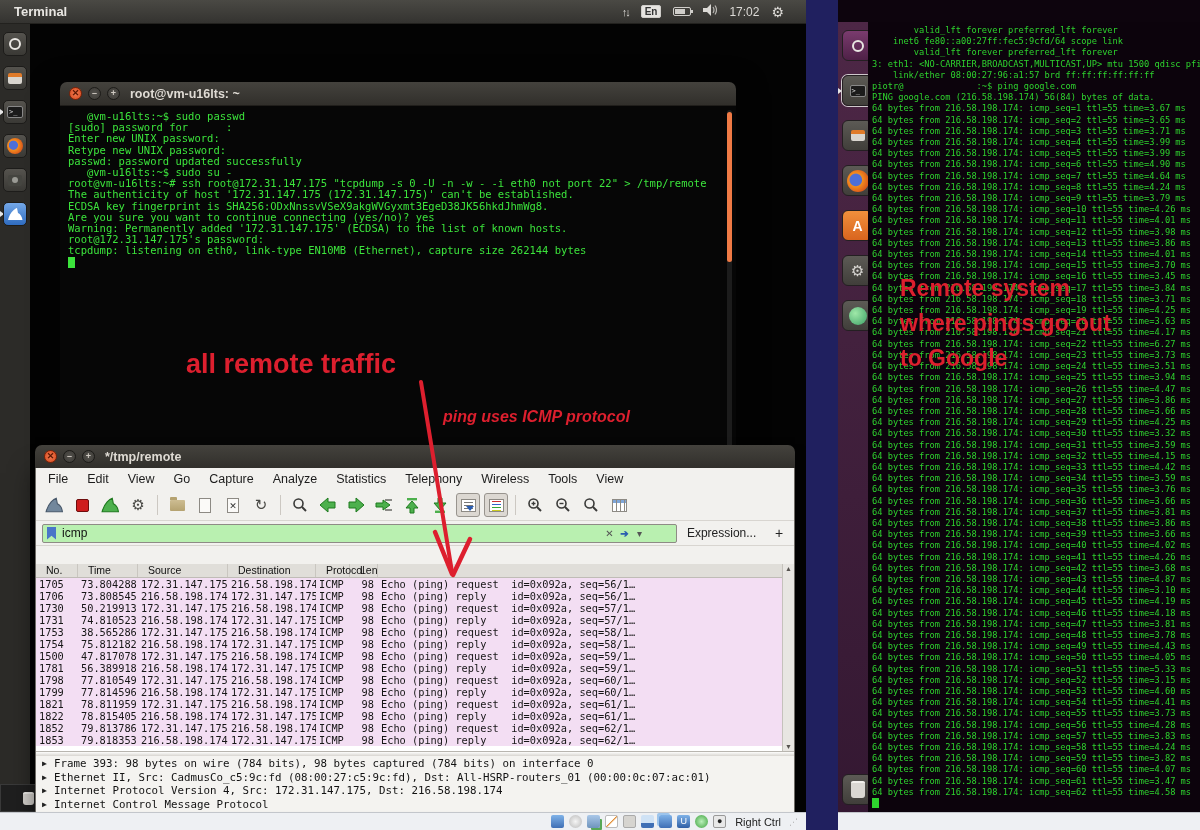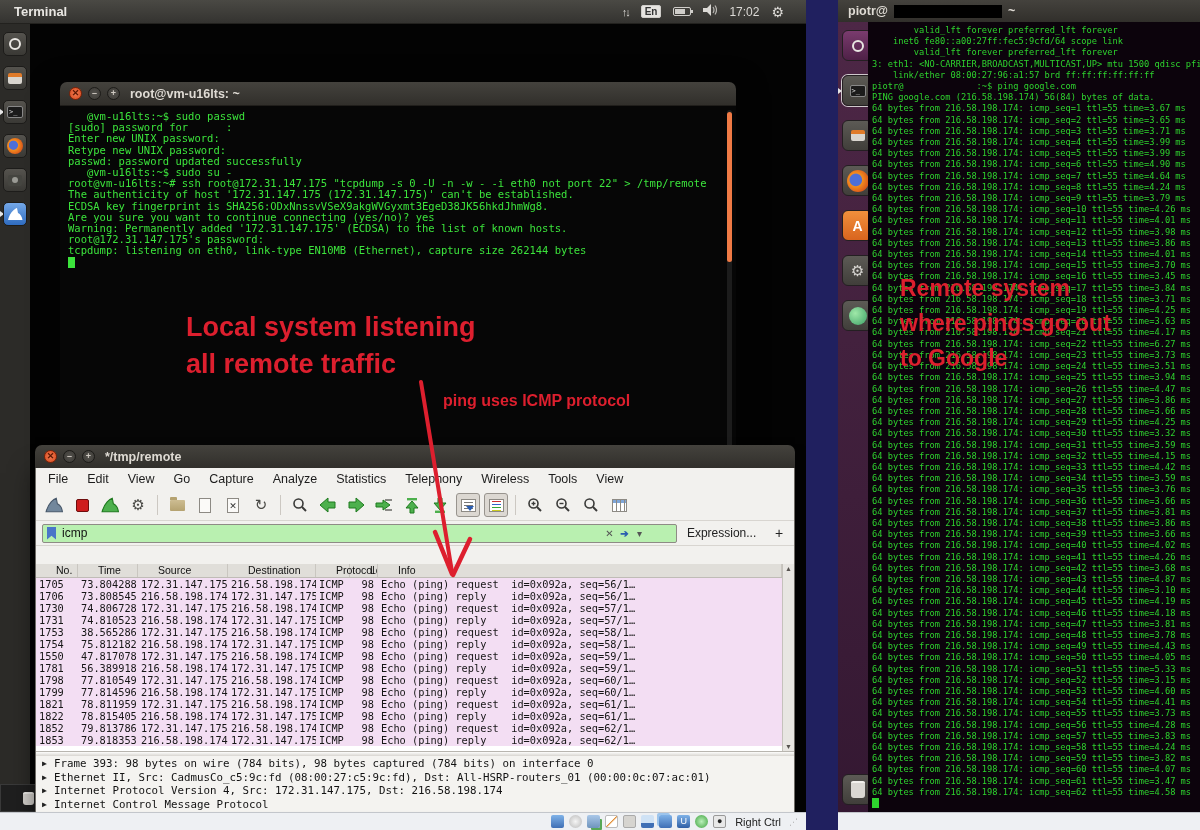--- a/index.html
+++ b/index.html
@@ -95,21 +95,21 @@
     display:flex; align-items:center; position:relative; }
   .fbookmark { width:9px; height:13px; background:#4a76c8; margin:0 6px 0 4px; clip-path:polygon(0 0,100% 0,100% 100%,50% 72%,0 100%); }
   .finput { background:transparent; border:none; outline:none; font-size:12px; color:#111; width:540px; font-family:"Liberation Sans",sans-serif; }
   .fbtn { width:15px; height:15px; display:flex; align-items:center; justify-content:center; font-size:10px; color:#555; }
   .fbtn.apply { color:#2a5db0; font-weight:bold; }
   .fexp { margin-left:10px; font-size:12px; color:#222; }
   .fplus { margin-left:14px; font-size:14px; color:#222; width:18px; text-align:center; }
 
   #ws-cols { position:absolute; left:0; top:96px; width:746px; height:14px; background:#e0ded9; border-bottom:1px solid #bfbcb6;
     display:grid; grid-template-columns:42px 60px 90px 88px 34px 28px 1fr; font-size:10.5px; color:#111; }
-  .ws-col { border-right:1px solid #c9c6c0; padding-left:20px; overflow:hidden; white-space:nowrap; line-height:13px; }
+  .ws-col { border-right:1px solid #c9c6c0; padding-left:10px; overflow:hidden; white-space:nowrap; line-height:13px; }
   .ws-col.c4 { overflow:visible; }
   #ws-rows { position:absolute; left:0; top:110px; width:746px; height:173px; background:#fff; overflow:hidden;
     font-family:"DejaVu Sans Mono",monospace; font-size:10.3px; }
   .ws-row { display:grid; grid-template-columns:42px 60px 90px 88px 34px 28px 1fr; height:12px; line-height:12px; background:#f3def3; color:#161616; }
   .ws-cell { overflow:hidden; white-space:pre; padding-left:3px; }
   .ws-cell.c0 { padding-right:3px; }
   .ws-cell.c5 { text-align:right; padding-right:4px; }
   .list-scroll { position:absolute; right:0; top:96px; width:12px; height:187px; background:#e8e6e2; border-left:1px solid #c5c2bc;
     font-size:7px; color:#55524e; text-align:center; }
   .list-scroll .up { position:absolute; top:1px; left:2px; } .list-scroll .dn { position:absolute; bottom:1px; left:2px; }
@@ -212,23 +212,22 @@
           <span class="wbtn">+</span>
         </span>
         <span>root@vm-u16lts: ~</span>
       </div>
       <div class="term-body" id="term-lines"><div class="tline">   @vm-u16lts:~$ sudo passwd</div><div class="tline">[sudo] password for      :</div><div class="tline">Enter new UNIX password:</div><div class="tline">Retype new UNIX password:</div><div class="tline">passwd: password updated successfully</div><div class="tline">   @vm-u16lts:~$ sudo su -</div><div class="tline">root@vm-u16lts:~# ssh root@172.31.147.175 "tcpdump -s 0 -U -n -w - -i eth0 not port 22" &gt; /tmp/remote</div><div class="tline">The authenticity of host '172.31.147.175 (172.31.147.175)' can't be established.</div><div class="tline">ECDSA key fingerprint is SHA256:ODxNnssvVSeX9akgWVGyxmt3EgeD38JK56hkdJhmWg8.</div><div class="tline">Are you sure you want to continue connecting (yes/no)? yes</div><div class="tline">Warning: Permanently added '172.31.147.175' (ECDSA) to the list of known hosts.</div><div class="tline">root@172.31.147.175's password:</div><div class="tline">tcpdump: listening on eth0, link-type EN10MB (Ethernet), capture size 262144 bytes</div><div class="tcursor"></div></div>
       <div class="term-scroll">
           <i></i>
         </div>
     </div>
 
-    <div class="note note-big" style="left:186px; top:288px;">Local system listening</div>
     <div class="note note-big" style="left:186px; top:325px;">all remote traffic</div>
-    <div class="note note-small" style="left:443px; top:368px;">ping uses ICMP protocol</div>
+    <div class="note note-small" style="left:443px; top:384px;font-style:italic;">ping uses ICMP protocol</div>
     <svg id="arrow-svg" width="110" height="215">
       <line x1="26" y1="8" x2="57" y2="198" stroke="#dd1f2e" stroke-width="4" stroke-linecap="round"></line>
       <line x1="40" y1="158" x2="57" y2="200" stroke="#dd1f2e" stroke-width="4.5" stroke-linecap="round"></line>
       <line x1="75" y1="165" x2="58" y2="201" stroke="#dd1f2e" stroke-width="4.5" stroke-linecap="round"></line>
     </svg>
 
     <div class="abs" id="ws-win">
       <div class="ws-titlebar">
         <span class="winbtns">
           <span class="wbtn close">✕</span>
@@ -369,21 +368,20 @@
         <span class="fplus">+</span>
       </div>
 
       <div id="ws-cols">
           <div class="ws-col c0">No.</div>
           <div class="ws-col c1">Time</div>
           <div class="ws-col c2">Source</div>
           <div class="ws-col c3">Destination</div>
           <div class="ws-col c4">Protocol</div>
           <div class="ws-col c5">Length</div>
-          <div class="ws-col c6">Info</div>
         </div>
       <div id="ws-rows">
           <div class="ws-row">
             <div class="ws-cell c0">1705</div>
             <div class="ws-cell c1">73.804288</div>
             <div class="ws-cell c2">172.31.147.175</div>
             <div class="ws-cell c3">216.58.198.174</div>
             <div class="ws-cell c4">ICMP</div>
             <div class="ws-cell c5">98</div>
             <div class="ws-cell c6">Echo (ping) request  id=0x092a, seq=56/1…</div>
@@ -392,21 +390,21 @@
             <div class="ws-cell c0">1706</div>
             <div class="ws-cell c1">73.808545</div>
             <div class="ws-cell c2">216.58.198.174</div>
             <div class="ws-cell c3">172.31.147.175</div>
             <div class="ws-cell c4">ICMP</div>
             <div class="ws-cell c5">98</div>
             <div class="ws-cell c6">Echo (ping) reply    id=0x092a, seq=56/1…</div>
           </div>
           <div class="ws-row">
             <div class="ws-cell c0">1730</div>
-            <div class="ws-cell c1">74.806728</div>
+            <div class="ws-cell c1">50.219913</div>
             <div class="ws-cell c2">172.31.147.175</div>
             <div class="ws-cell c3">216.58.198.174</div>
             <div class="ws-cell c4">ICMP</div>
             <div class="ws-cell c5">98</div>
             <div class="ws-cell c6">Echo (ping) request  id=0x092a, seq=57/1…</div>
           </div>
           <div class="ws-row">
             <div class="ws-cell c0">1731</div>
             <div class="ws-cell c1">74.810523</div>
             <div class="ws-cell c2">216.58.198.174</div>
@@ -427,21 +425,21 @@
           <div class="ws-row">
             <div class="ws-cell c0">1754</div>
             <div class="ws-cell c1">75.812182</div>
             <div class="ws-cell c2">216.58.198.174</div>
             <div class="ws-cell c3">172.31.147.175</div>
             <div class="ws-cell c4">ICMP</div>
             <div class="ws-cell c5">98</div>
             <div class="ws-cell c6">Echo (ping) reply    id=0x092a, seq=58/1…</div>
           </div>
           <div class="ws-row">
-            <div class="ws-cell c0">1550</div>
+            <div class="ws-cell c0">1500</div>
             <div class="ws-cell c1">47.817078</div>
             <div class="ws-cell c2">172.31.147.175</div>
             <div class="ws-cell c3">216.58.198.174</div>
             <div class="ws-cell c4">ICMP</div>
             <div class="ws-cell c5">98</div>
             <div class="ws-cell c6">Echo (ping) request  id=0x092a, seq=59/1…</div>
           </div>
           <div class="ws-row">
             <div class="ws-cell c0">1781</div>
             <div class="ws-cell c1">56.389918</div>
@@ -532,25 +530,20 @@
     <span class="sico" style="background:linear-gradient(#7fb2e8,#3f6fb5);box-shadow:-2px -2px 0 0 #9cc4ec"></span>
     <span class="sico" style="background:linear-gradient(#7fb2e8,#2f5fa5);color:#fff;font-size:9px;text-align:center;line-height:12px">U</span>
     <span class="sico" style="background:radial-gradient(#baf0ba,#3da13d);border-radius:50%"></span>
     <span class="sico" style="background:#e8e8e8;border:1px solid #999;color:#222;font-size:9px;text-align:center;line-height:11px">●</span>
     <span class="rctrl">Right Ctrl</span>
     <span class="grip">⋰</span>
   </div>
 </div>
 
 <div class="abs" id="vbox-right">
-  <div class="abs r-titlebar">
-    <span>piotr@</span>
-    <span class="redact"></span>
-    <span>~</span>
-  </div>
 
   <div class="abs launcher-r">
     <div class="rtile dash" style="top:8px">
         <span class="glyph-circle"></span>
       </div>
     <span class="rpip-l" style="top:66px"></span>
       <span class="rpip-r" style="top:66px"></span>
     <div class="rtile active" style="top:53px">
         <span class="glyph-term">&gt;_</span>
       </div>

